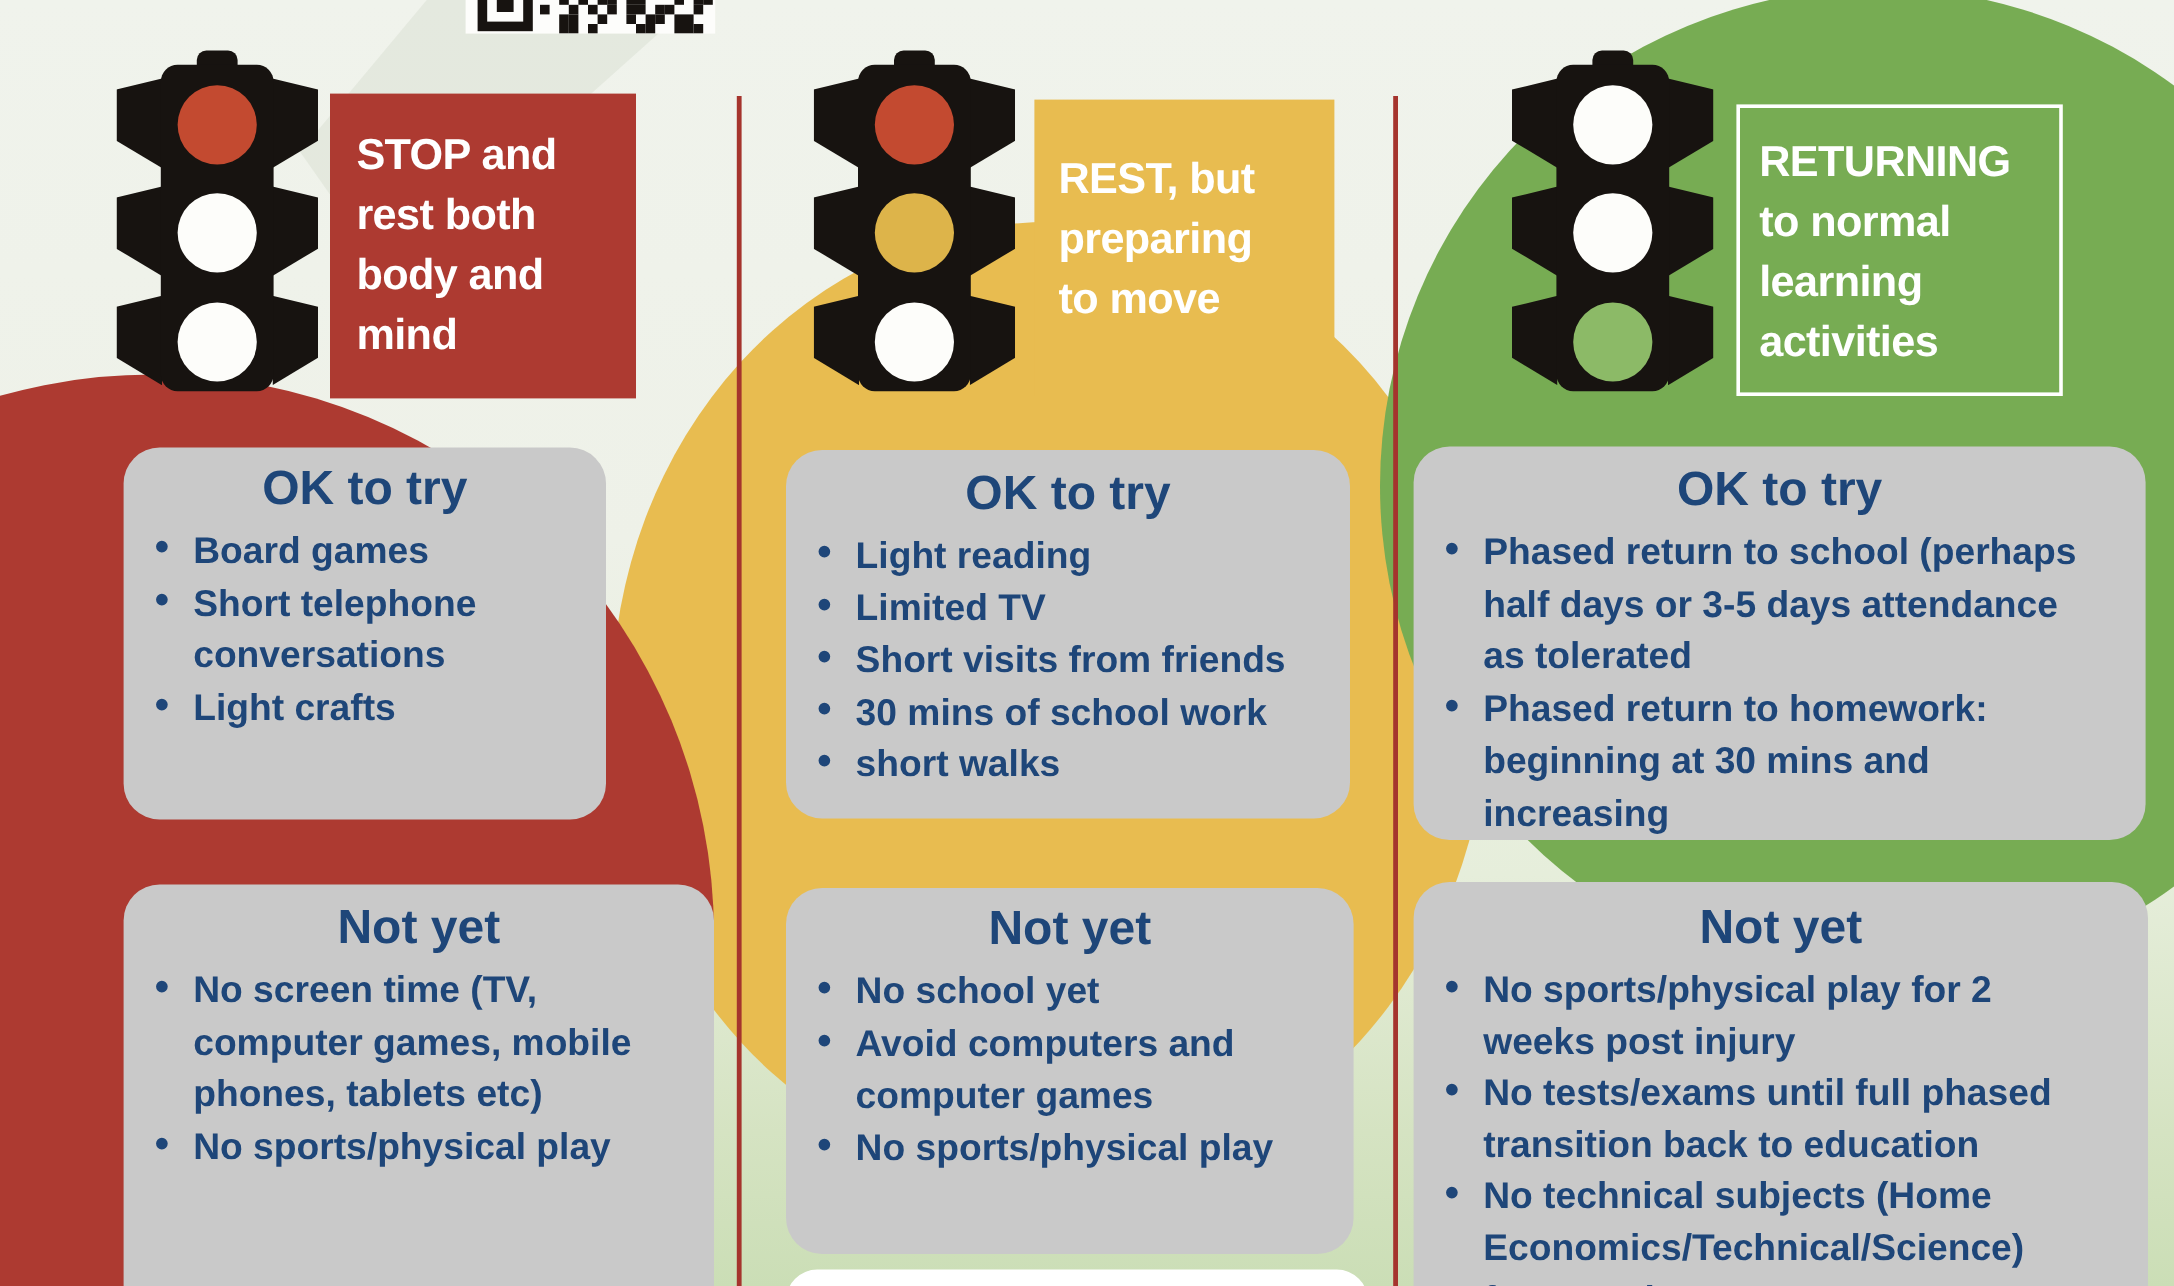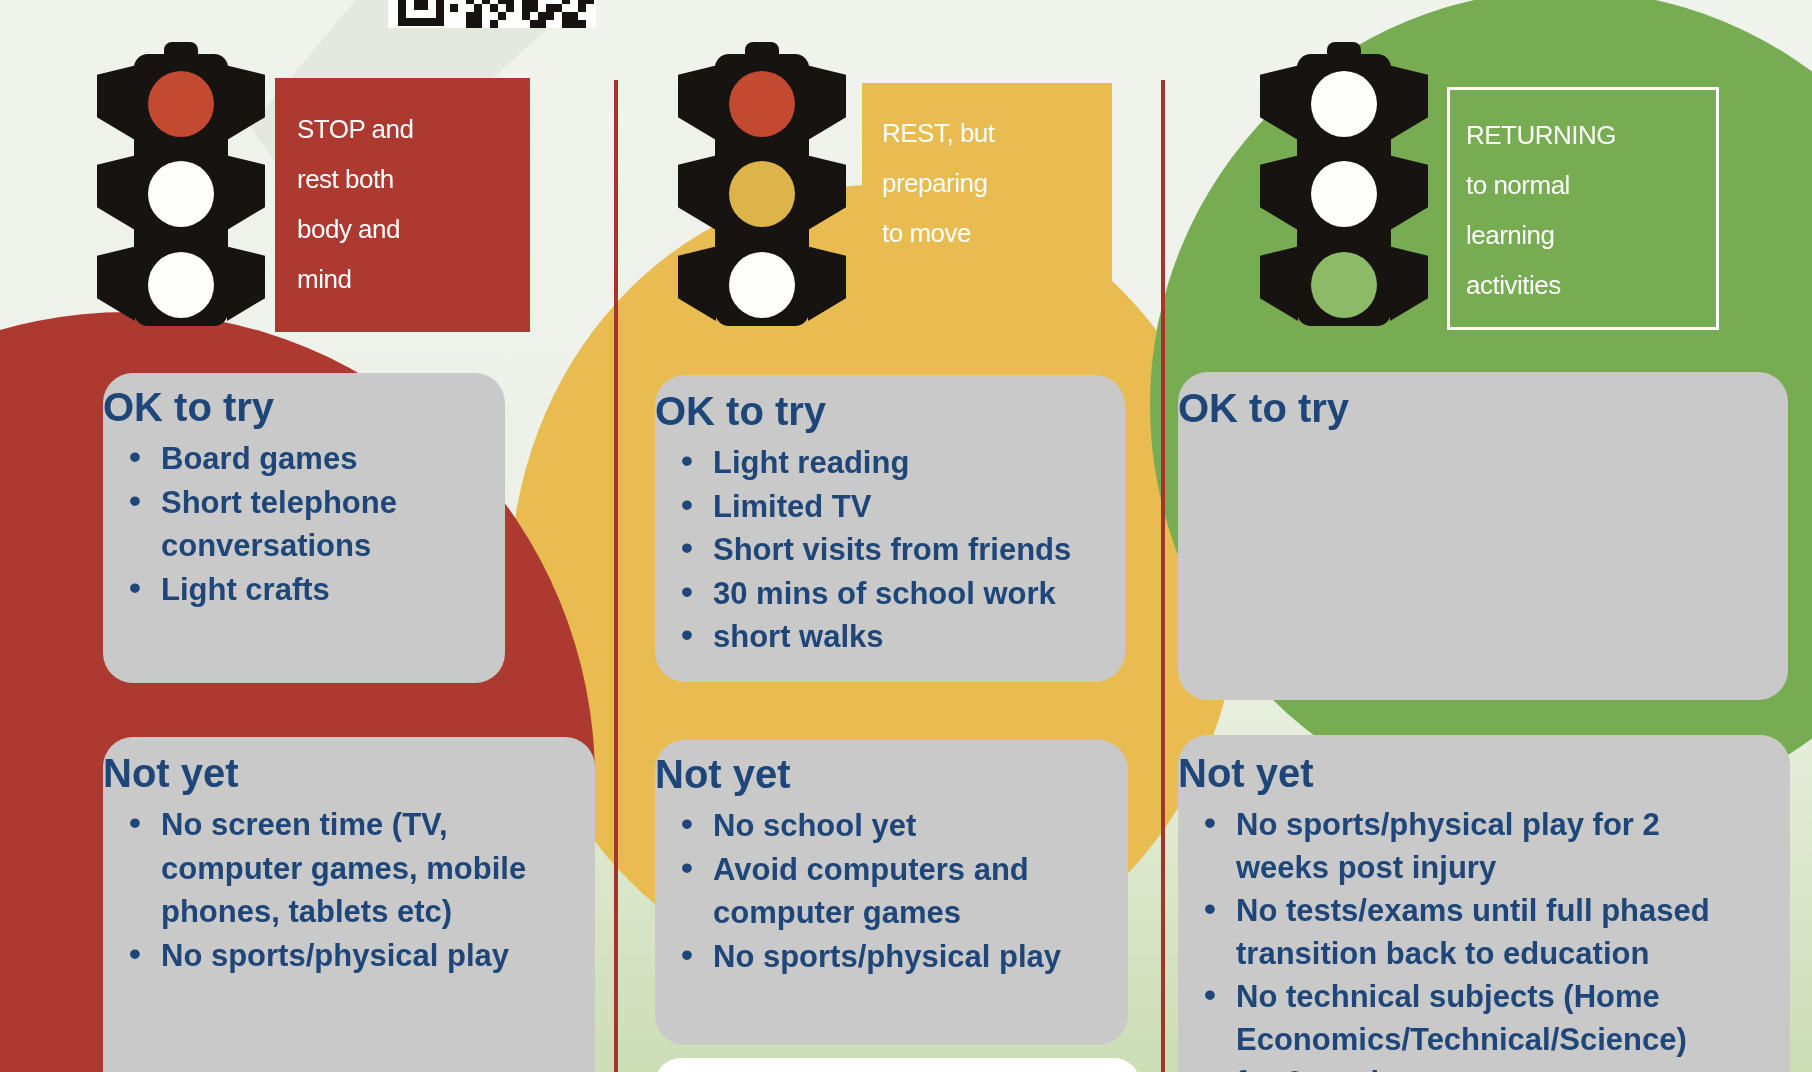--- a/index.html
+++ b/index.html
@@ -25,28 +25,28 @@
   .tl{position:absolute;top:40px;width:172px;height:292px;z-index:4;}
   .tl .cap{position:absolute;left:69px;top:2px;width:34px;height:16px;background:var(--c-tl-black);border-radius:8px 8px 0 0;}
   .tl .body{position:absolute;left:39px;top:14px;width:94px;height:272px;background:var(--c-tl-black);border-radius:14px;}
   .tl .lamp{position:absolute;left:53px;width:66px;height:66px;border-radius:50%;}
   .tl .lamp.l1{top:31px;} .tl .lamp.l2{top:121px;} .tl .lamp.l3{top:212px;}
   .tl .visor{position:absolute;width:38px;height:76px;background:var(--c-tl-black);}
   .tl .visor.vl{left:2px;clip-path:polygon(100% 2%,0% 14%,0% 70%,100% 100%);}
   .tl .visor.vr{left:132px;clip-path:polygon(0% 2%,100% 14%,100% 70%,0% 100%);}
   .tl .visor.r1{top:24px;} .tl .visor.r2{top:114px;} .tl .visor.r3{top:205px;}
   
-  .stage-title{position:absolute;z-index:4;color:#fff;font-weight:normal;font-size:26px;line-height:50px;
+  .stage-title{position:absolute;z-index:4;color:#fff;font-weight:bold;font-size:36px;line-height:50px;
                letter-spacing:-0.5px;white-space:pre-line;}
   #title-1{left:275px;top:78px;width:255px;height:254px;background:var(--c-stage-red);padding:26px 0 0 22px;box-sizing:border-box;}
-  #title-2{left:862px;top:83px;width:250px;height:247px;background:var(--c-stage-yellow);padding:25px 0 0 20px;box-sizing:border-box;}
+  #title-2{left:862px;top:83px;width:250px;height:247px;background:var(--c-stage-yellow);padding:41px 0 0 20px;box-sizing:border-box;}
   #title-3{left:1447px;top:87px;width:272px;height:243px;border:3px solid #fff;padding:20px 0 0 16px;box-sizing:border-box;}
   
   .gbox{position:absolute;background:var(--c-box-gray);border-radius:30px;z-index:4;color:var(--c-text-navy);box-sizing:border-box;}
-  .gbox .hdr{font-size:40px;font-weight:bold;text-align:left;line-height:48px;}
+  .gbox .hdr{font-size:40px;font-weight:bold;text-align:center;line-height:48px;}
   .gbox ul{margin:6px 0 0 0;padding:0 6px 0 58px;list-style:none;font-size:31px;line-height:43.5px;font-weight:bold;}
   .gbox li{position:relative;white-space:pre-line;}
   .gbox li::before{content:"\2022";position:absolute;left:-32px;top:-2px;font-size:34px;}
   #box-ok-1{left:103px;top:373px;width:402px;height:310px;padding-top:10px;}
   #box-ny-1{left:103px;top:737px;width:492px;height:400px;padding-top:12px;}
   #box-ok-2{left:655px;top:375px;width:470px;height:307px;padding-top:12px;}
   #box-ny-2{left:655px;top:740px;width:473px;height:305px;padding-top:10px;}
   #box-ok-3{left:1178px;top:372px;width:610px;height:328px;padding-top:12px;}
   #box-ny-3{left:1178px;top:735px;width:612px;height:420px;padding-top:14px;}
   #box-ny-3 ul{line-height:43px;}
@@ -196,20 +196,28 @@
       <li>No school yet</li>
       <li>Avoid computers and
 computer games</li>
       <li>No sports/physical play</li>
     </ul>
   </div>
   <div id="box-white"></div>
 
   <div id="box-ok-3" class="gbox">
     <div class="hdr">OK to try</div>
+    <ul>
+      <li>Phased return to school (perhaps
+half days or 3-5 days attendance
+as tolerated</li>
+      <li>Phased return to homework:
+beginning at 30 mins and
+increasing</li>
+    </ul>
   </div>
   <div id="box-ny-3" class="gbox">
     <div class="hdr">Not yet</div>
     <ul>
       <li>No sports/physical play for 2
 weeks post injury</li>
       <li>No tests/exams until full phased
 transition back to education</li>
       <li>No technical subjects (Home
 Economics/Technical/Science)

